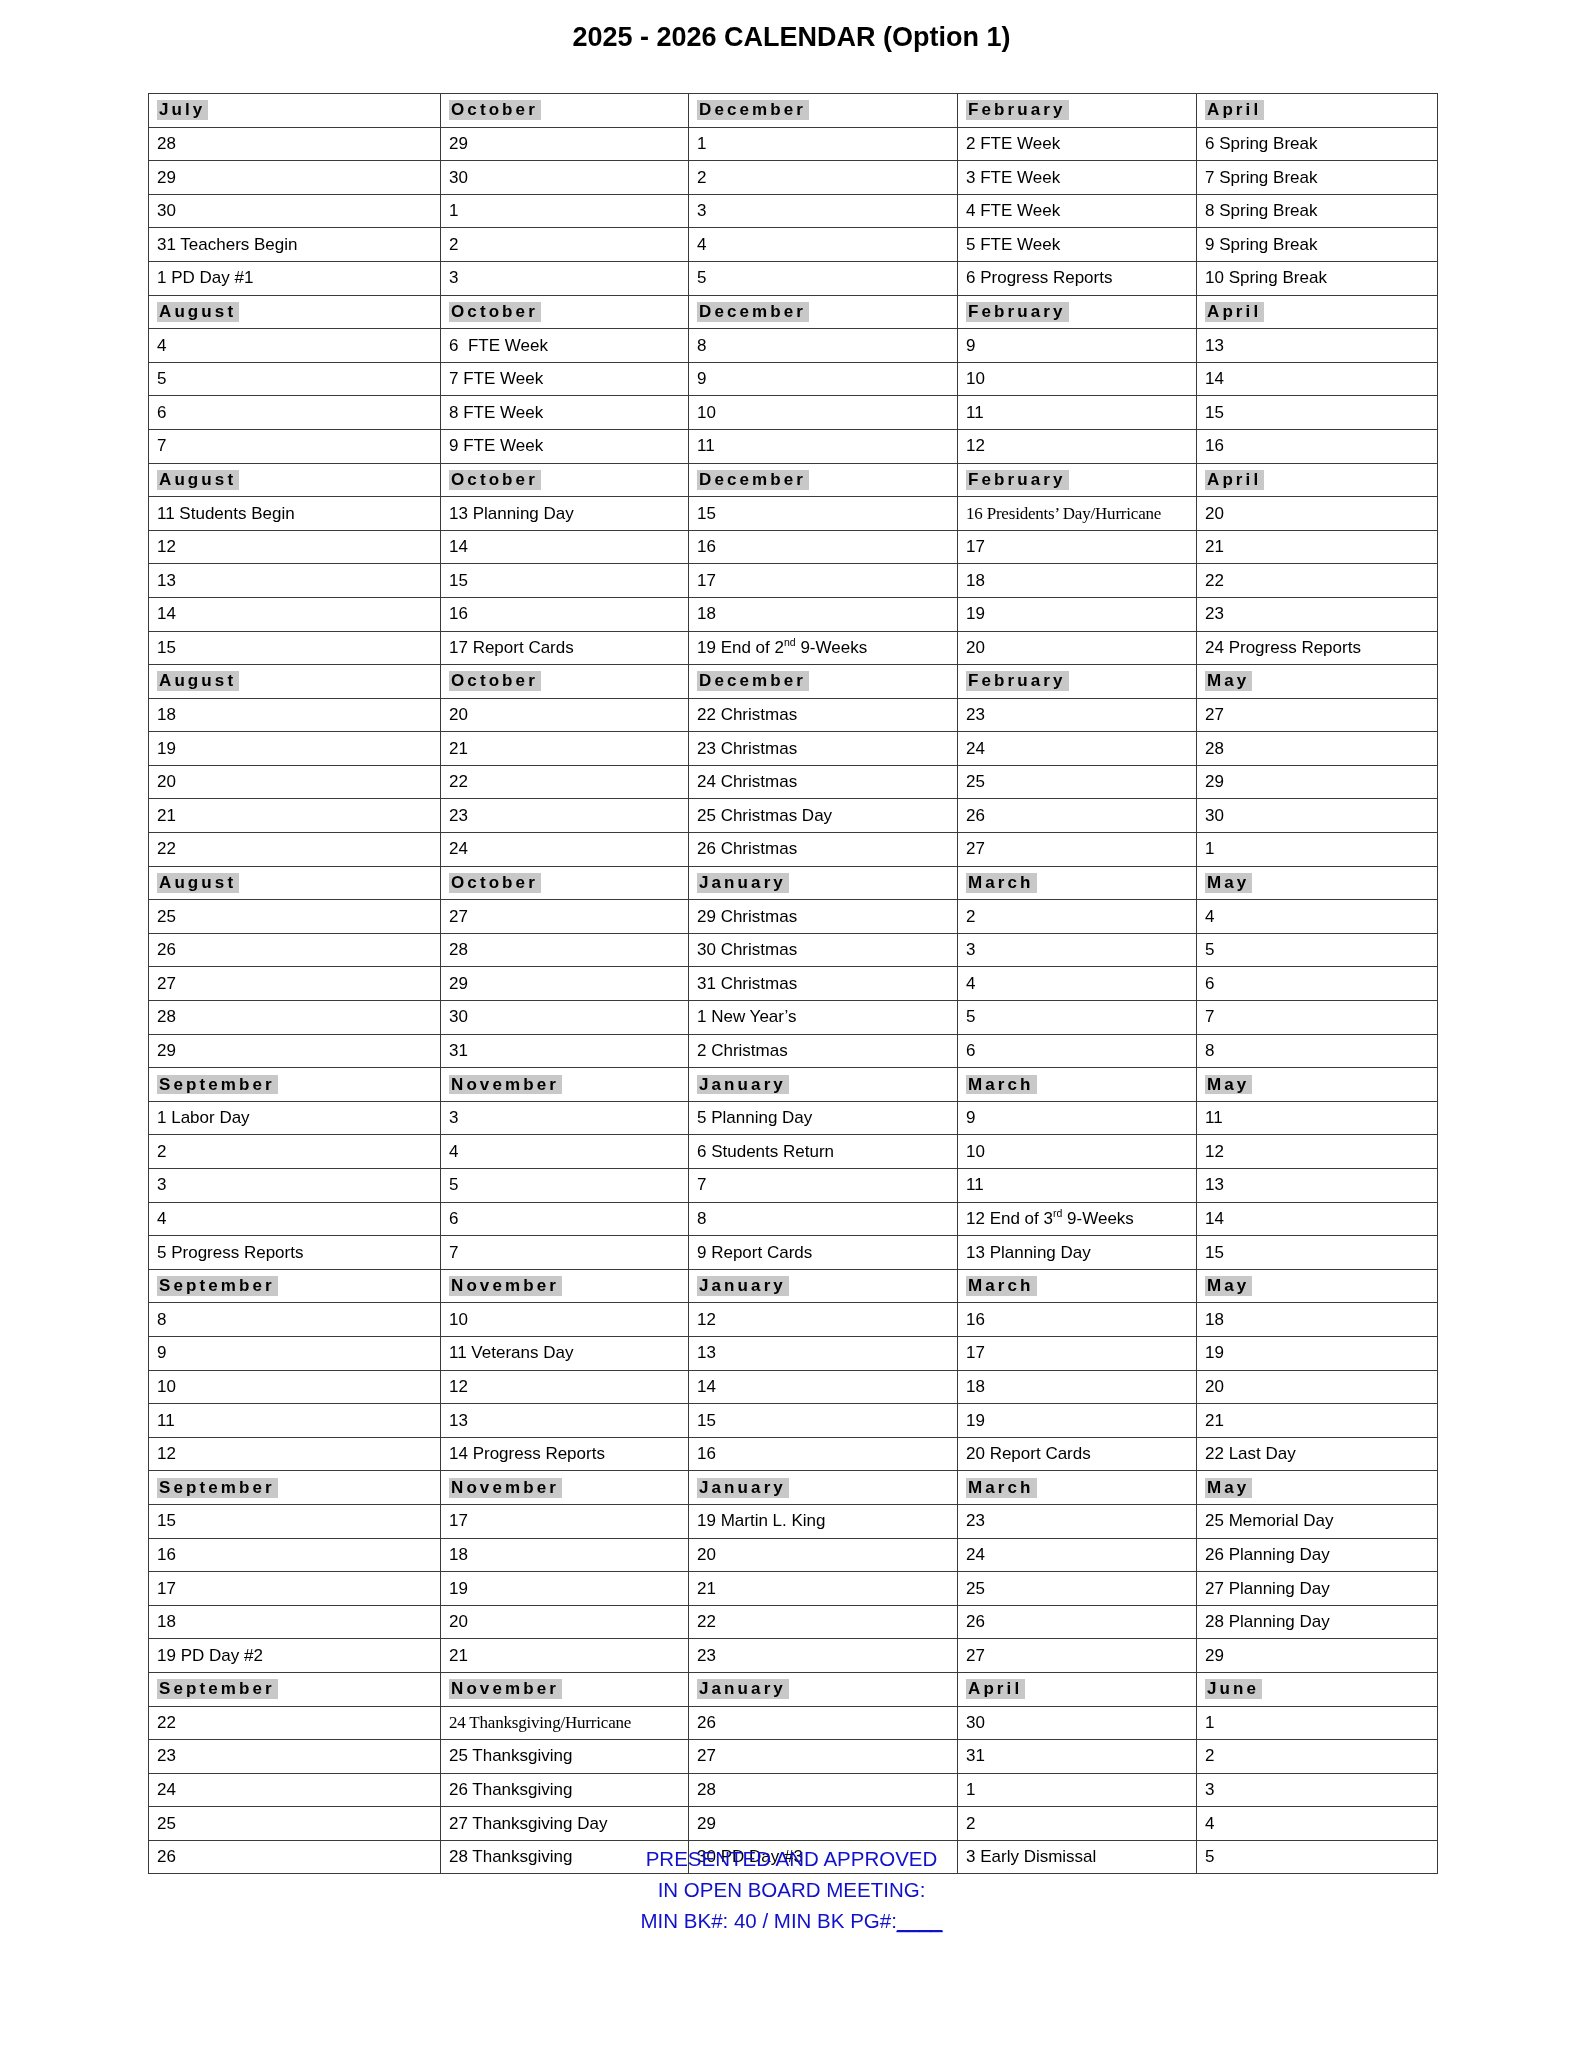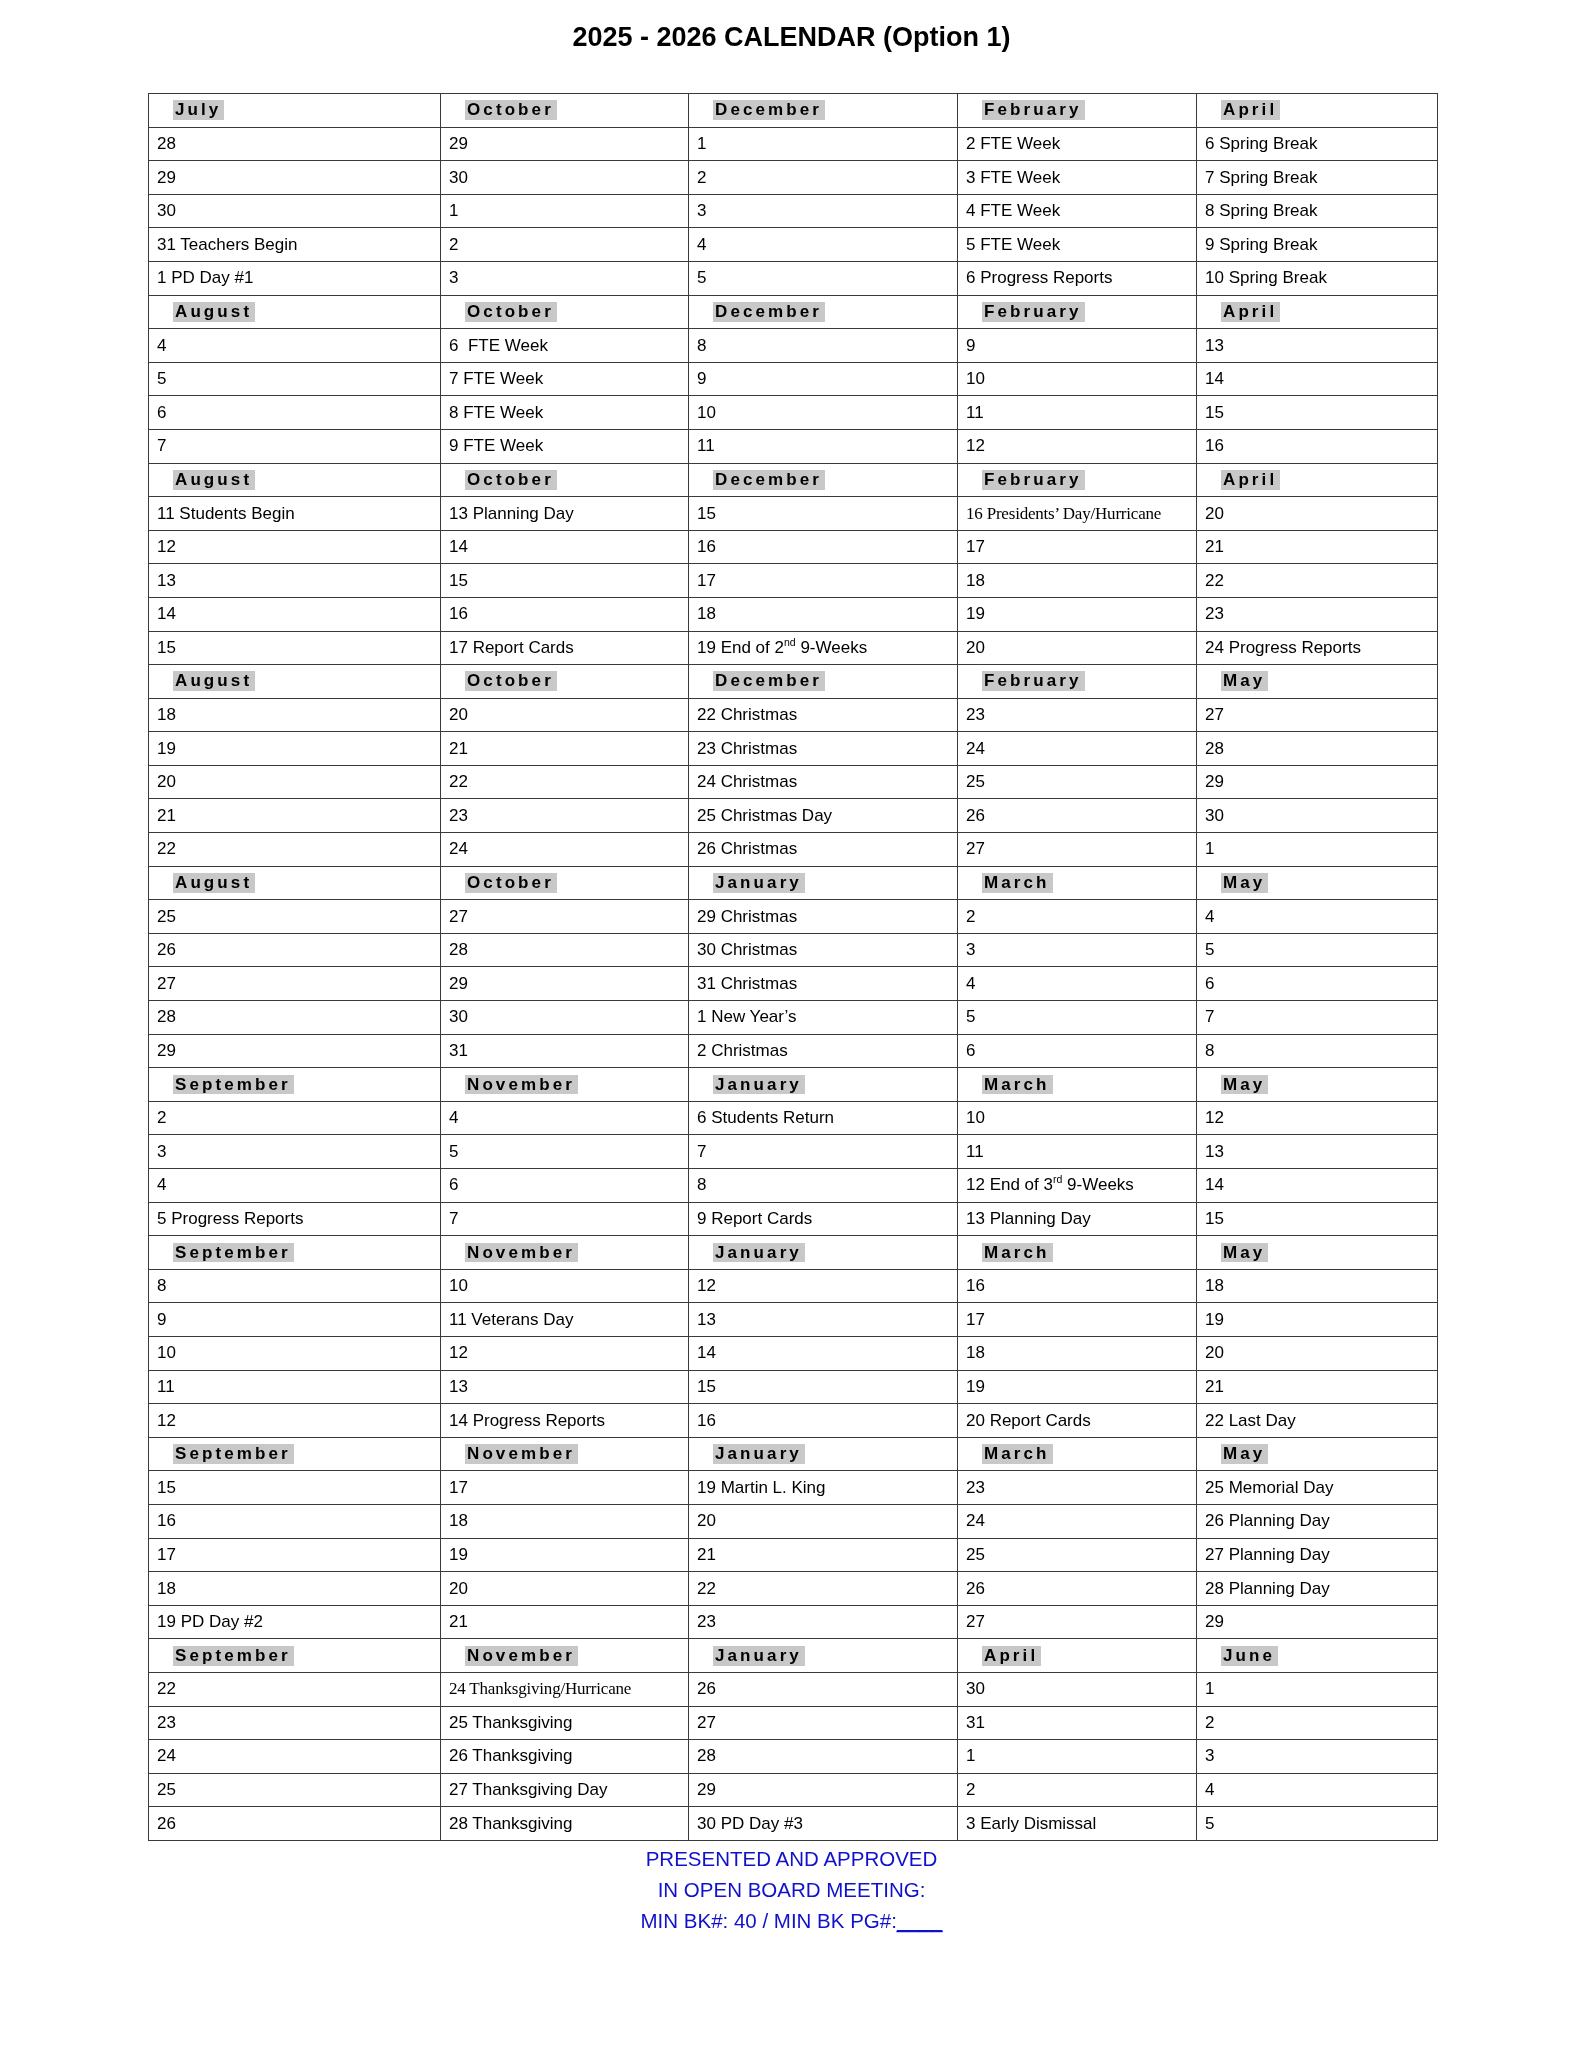--- a/index.html
+++ b/index.html
@@ -53,21 +53,21 @@
     overflow: hidden;
   }
   col.c0 { width: 292px; }
   col.c1 { width: 248px; }
   col.c2 { width: 269px; }
   col.c3 { width: 239px; }
   col.c4 { width: 241px; }
 
   tr.month-row td {
     font-weight: bold;
-    padding-left: 24px;
+    padding-left: 8px;
   }
   tr.month-row td .mlabel {
     background: #c8c8c8;
     letter-spacing: 3.1px;
     padding: 1px 3px 1px 2px;
     font-size: 17px;
     font-weight: bold;
     display: inline-block;
   }
 
@@ -318,20 +318,27 @@
           <td>8</td>
         </tr>
         <tr class="month-row">
           <td><span class="mlabel">September</span></td>
           <td><span class="mlabel">November</span></td>
           <td><span class="mlabel">January</span></td>
           <td><span class="mlabel">March</span></td>
           <td><span class="mlabel">May</span></td>
         </tr>
         <tr>
+          <td>1 Labor Day</td>
+          <td>3</td>
+          <td>5 Planning Day</td>
+          <td>9</td>
+          <td>11</td>
+        </tr>
+        <tr>
           <td>2</td>
           <td>4</td>
           <td>6 Students Return</td>
           <td>10</td>
           <td>12</td>
         </tr>
         <tr>
           <td>3</td>
           <td>5</td>
           <td>7</td>

